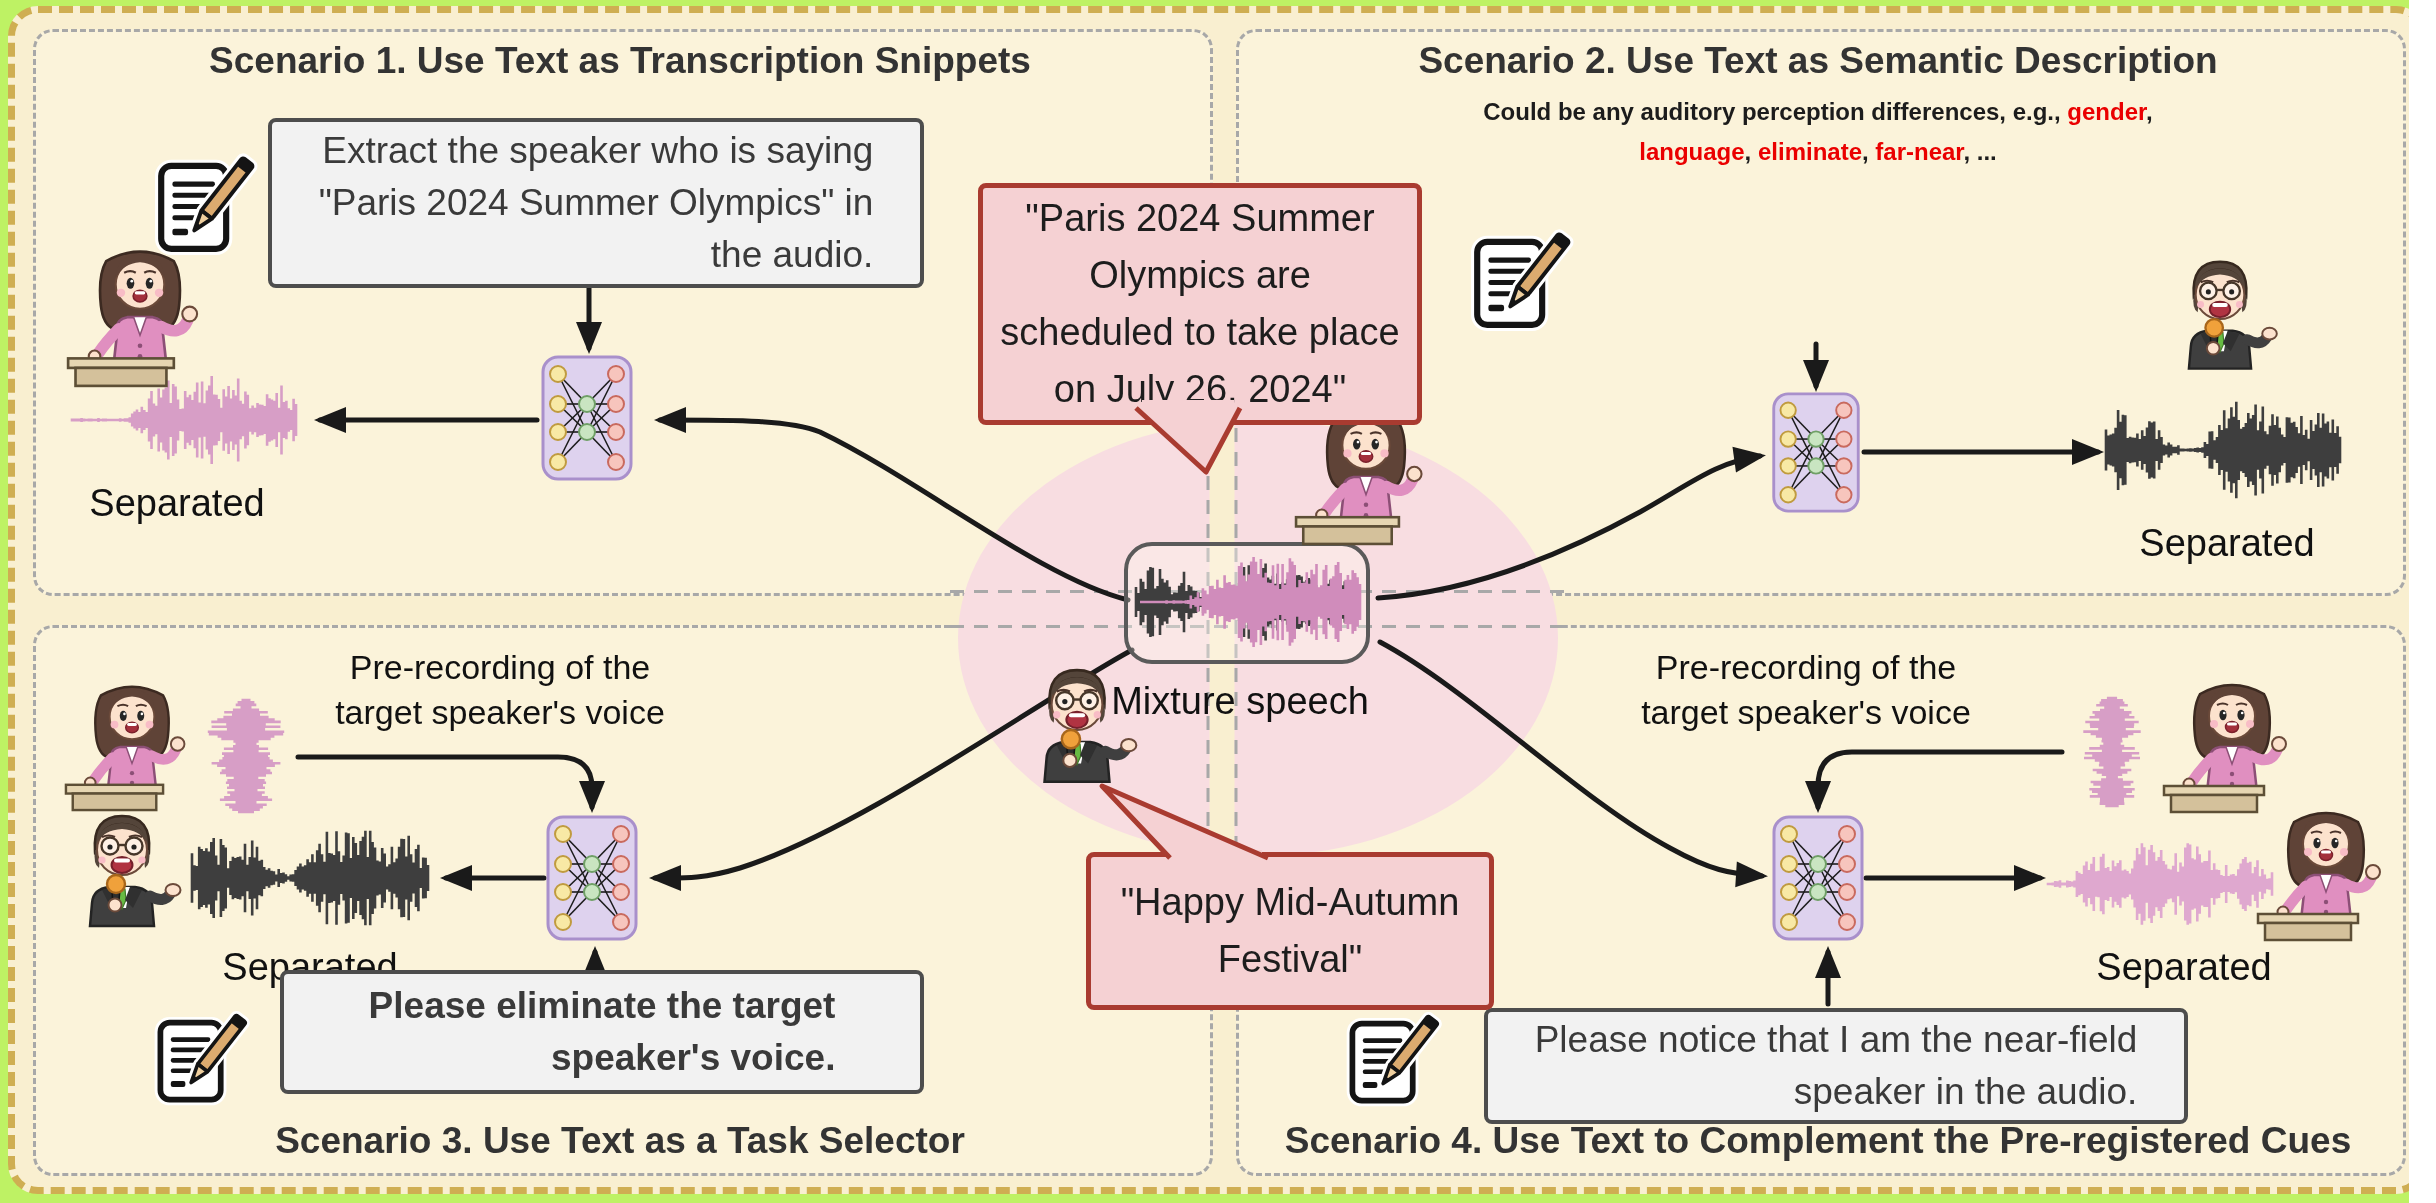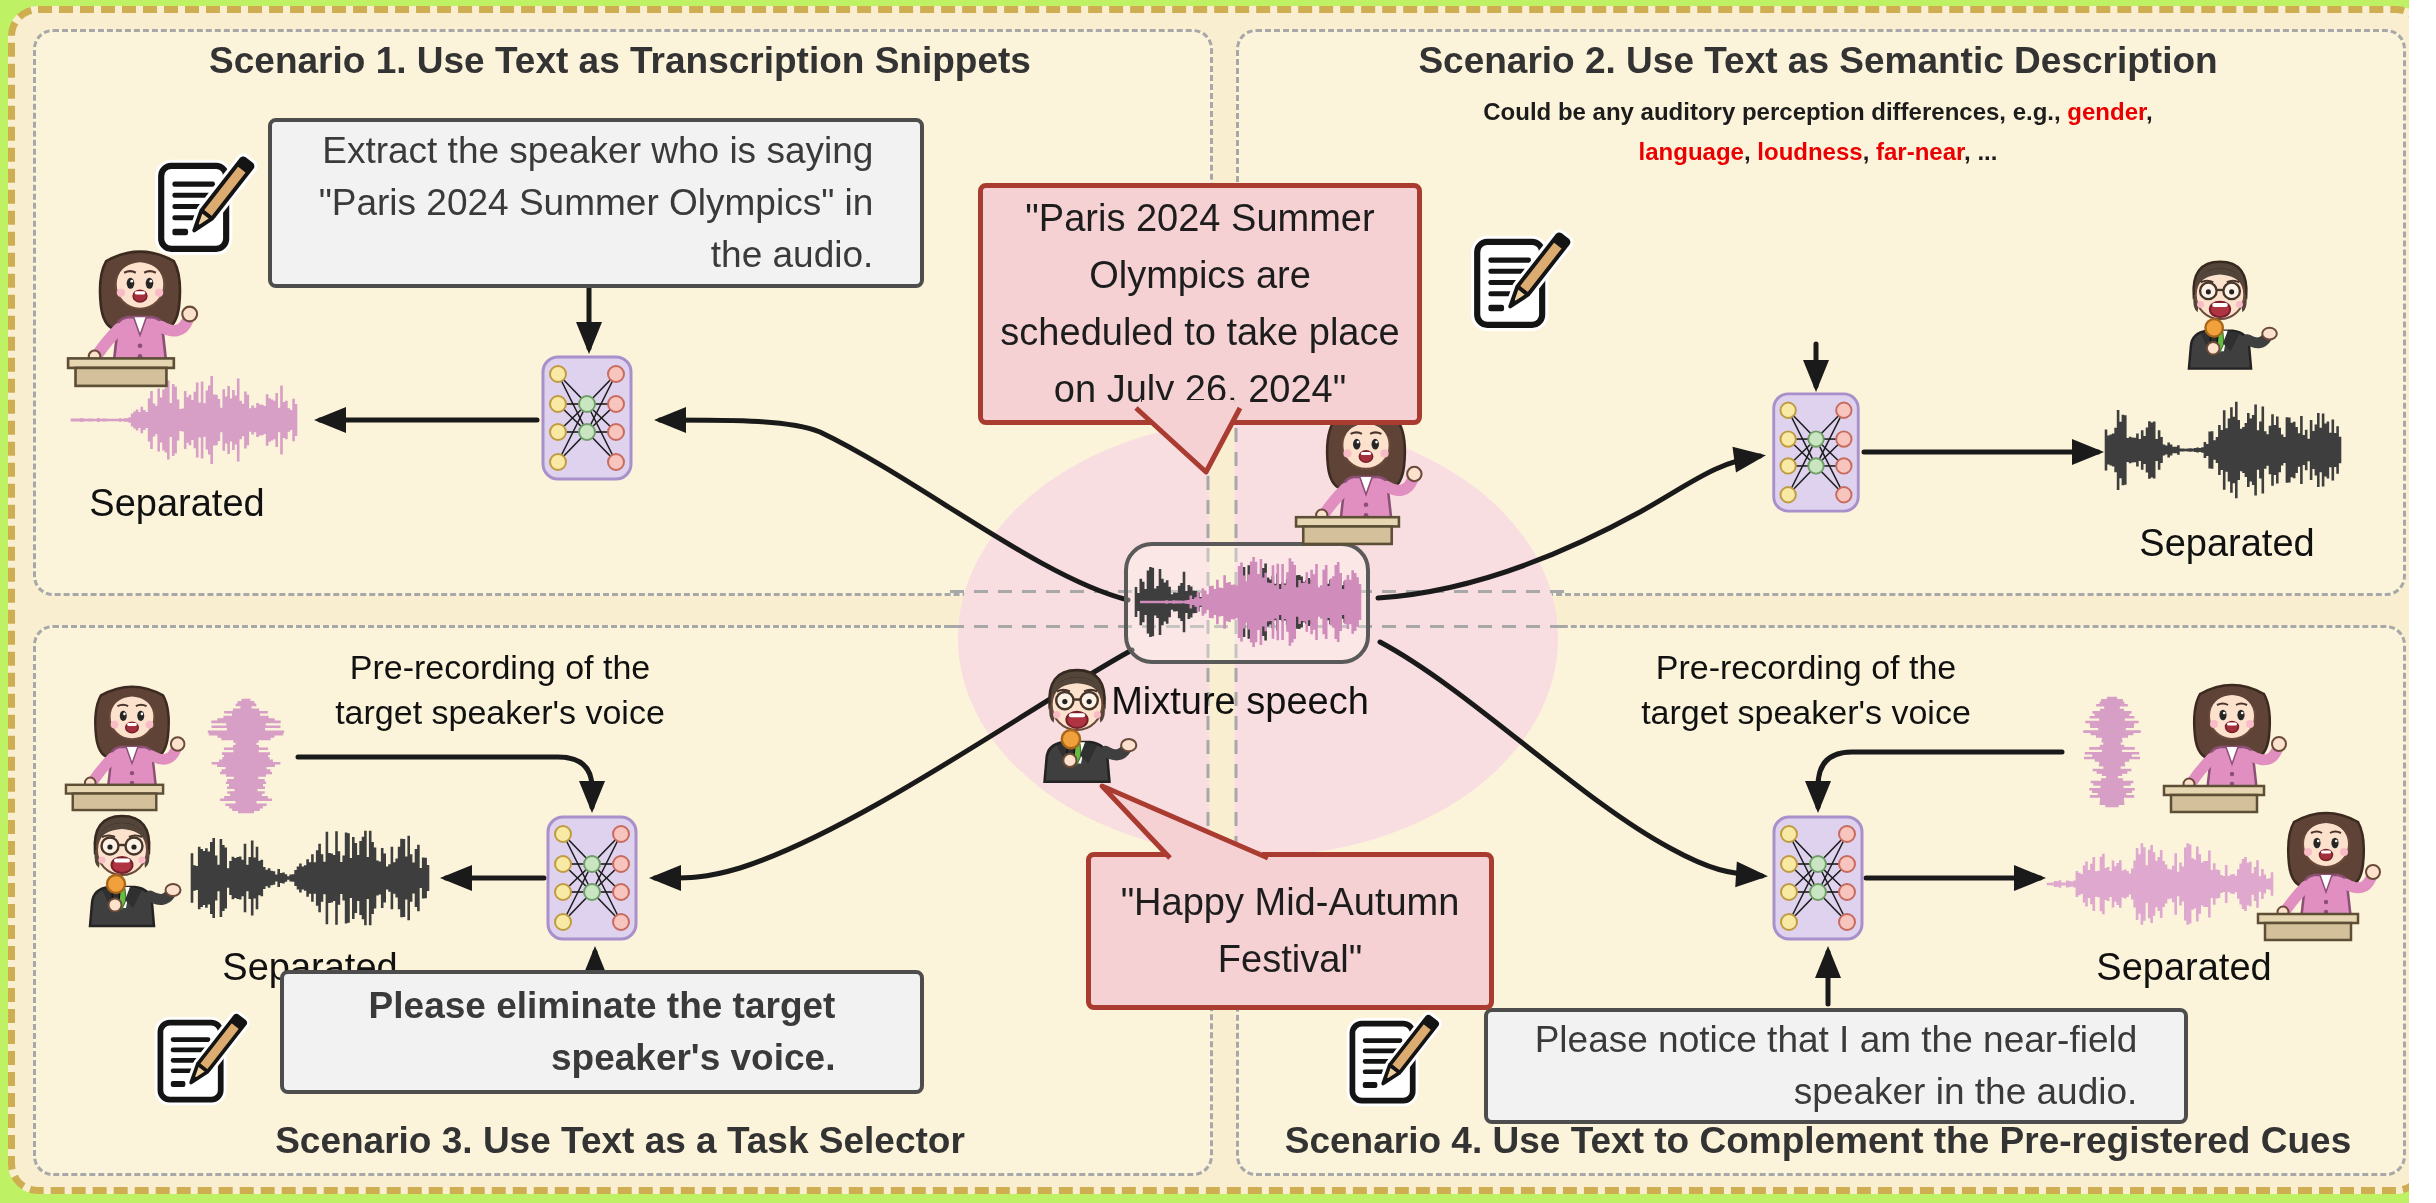--- a/index.html
+++ b/index.html
@@ -215,21 +215,21 @@
 
     <use href="#sym-notepad" x="150" y="148" width="112" height="112"></use>
     <use href="#sym-notepad" x="1466" y="224" width="112" height="112"></use>
     <use href="#sym-notepad" x="150" y="1002" width="104" height="112"></use>
     <use href="#sym-notepad" x="1342" y="1004" width="104" height="110"></use>
   </svg>
 
   <div class="abs title" style="left:33px;top:40px;width:1174px;">Scenario 1. Use Text as Transcription Snippets</div>
   <div class="abs title" style="left:1236px;top:40px;width:1164px;">Scenario 2. Use Text as Semantic Description</div>
   <div class="abs subtitle" style="left:1236px;top:98px;width:1164px;"><span>Could be any auditory perception differences, e.g., </span><span class="red">gender</span><span>,</span></div>
-  <div class="abs subtitle" style="left:1236px;top:138px;width:1164px;"><span class="red">language</span><span>, </span><span class="red">loudness</span><span>, </span><span class="red">far-near</span><span>, ...</span></div>
+  <div class="abs subtitle" style="left:1236px;top:138px;width:1164px;"><span class="red">language</span><span>, </span><span class="red">eliminate</span><span>, </span><span class="red">far-near</span><span>, ...</span></div>
   <div class="abs title" style="left:33px;top:1120px;width:1174px;">Scenario 3. Use Text as a Task Selector</div>
   <div class="abs title" style="left:1236px;top:1120px;width:1164px;">Scenario 4. Use Text to Complement the Pre-registered Cues</div>
 
   <div class="abs label" style="left:57px;top:482px;width:240px;">Separated</div>
   <div class="abs label" style="left:2107px;top:522px;width:240px;">Separated</div>
   <div class="abs label" style="left:190px;top:946px;width:240px;">Separated</div>
   <div class="abs label" style="left:2064px;top:946px;width:240px;">Separated</div>
   <div class="abs label" style="left:1090px;top:680px;width:300px;">Mixture speech</div>
 
   <div class="abs prelabel" style="left:300px;top:645px;width:400px;">Pre-recording of the

